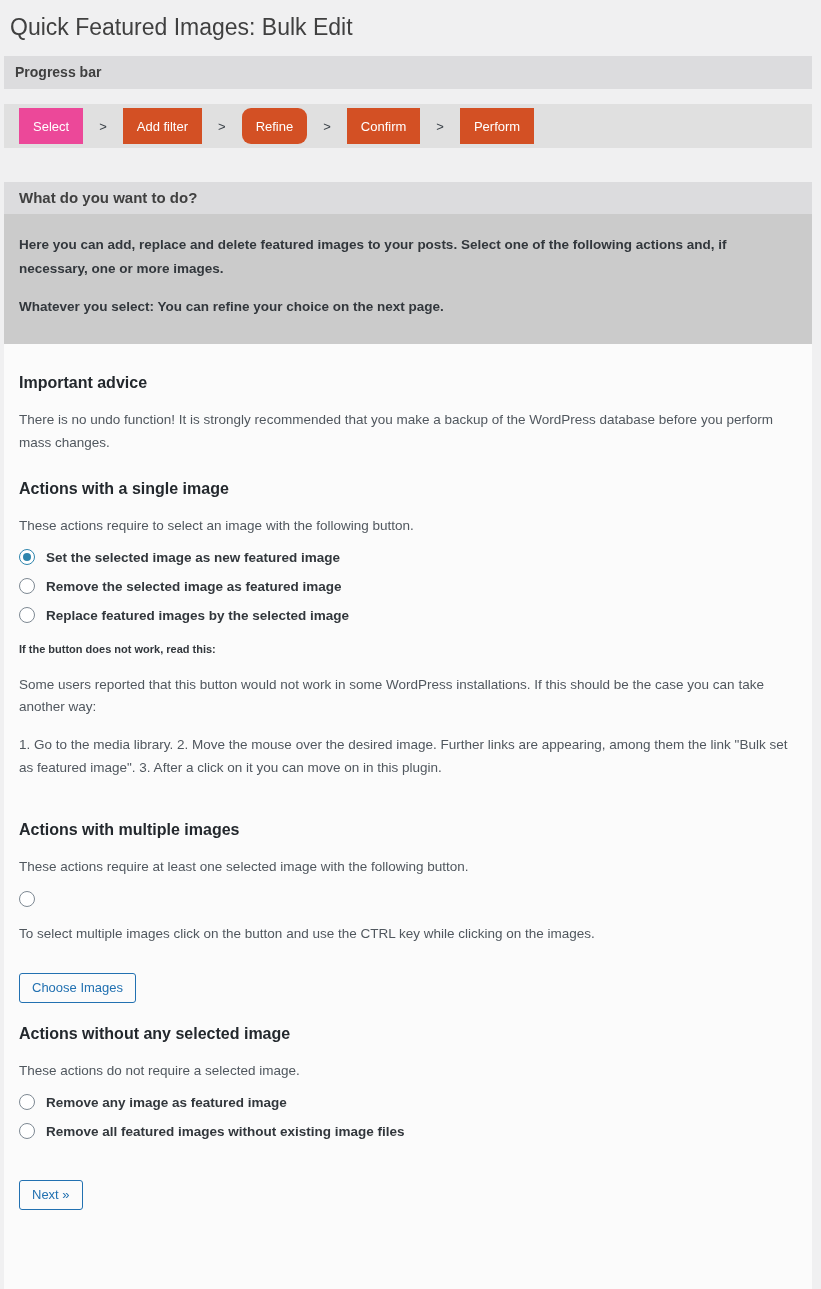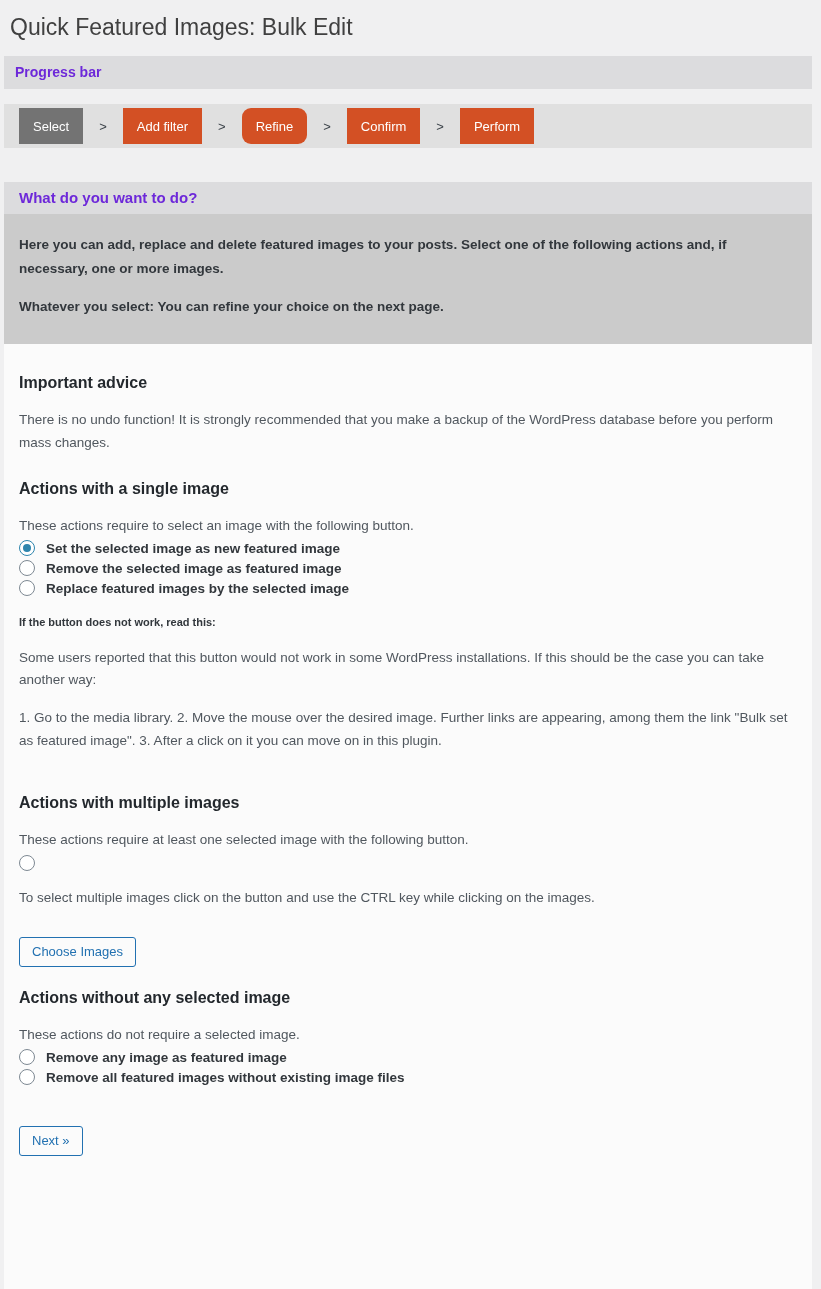--- a/index.html
+++ b/index.html
@@ -19,21 +19,21 @@
     font-weight: 400;
     color: #404040;
     margin: 0;
     padding: 12px 0 14px 6px;
     line-height: 30px;
   }
 
   .band {
     background: #dcdcde;
     font-weight: bold;
-    color: #6d28d9;
+    color: #404040;
   }
   .band-progress {
     padding: 8px 11px;
     font-size: 14px;
     line-height: 17px;
   }
 
   .steps-strip {
     margin-top: 15px;
     background: #e0e0e0;
@@ -90,21 +90,21 @@
     font-size: 13.5px;
     line-height: 1.65;
     color: #50575e;
     margin: 15px 0 0;
   }
 
   .radio-row {
     display: flex;
     align-items: center;
     gap: 11px;
-    margin-top: 2px;
+    margin-top: 11px;
     height: 18px;
     cursor: pointer;
   }
   .radio {
     width: 16px; height: 16px;
     border: 1px solid #7e8993;
     border-radius: 50%;
     background: #fff;
     flex-shrink: 0;
     position: relative;
@@ -160,21 +160,21 @@
 </head>
 <body>
 
 <div class="wrap">
 
   <h1 class="page-title">Quick Featured Images: Bulk Edit</h1>
 
   <div class="band band-progress">Progress bar</div>
 
   <div class="steps-strip" id="steps-strip">
-      <div class="step" style="background: #737373;">Select</div>
+      <div class="step" style="background: #ec4899;">Select</div>
       <span class="step-sep">&gt;</span>
       <div class="step" style="background: rgb(211, 80, 36);">Add filter</div>
       <span class="step-sep">&gt;</span>
       <div class="step" style="background: rgb(211, 80, 36); border-radius: 9px;">Refine</div>
       <span class="step-sep">&gt;</span>
       <div class="step" style="background: rgb(211, 80, 36);">Confirm</div>
       <span class="step-sep">&gt;</span>
       <div class="step" style="background: rgb(211, 80, 36);">Perform</div>
     </div>
 

